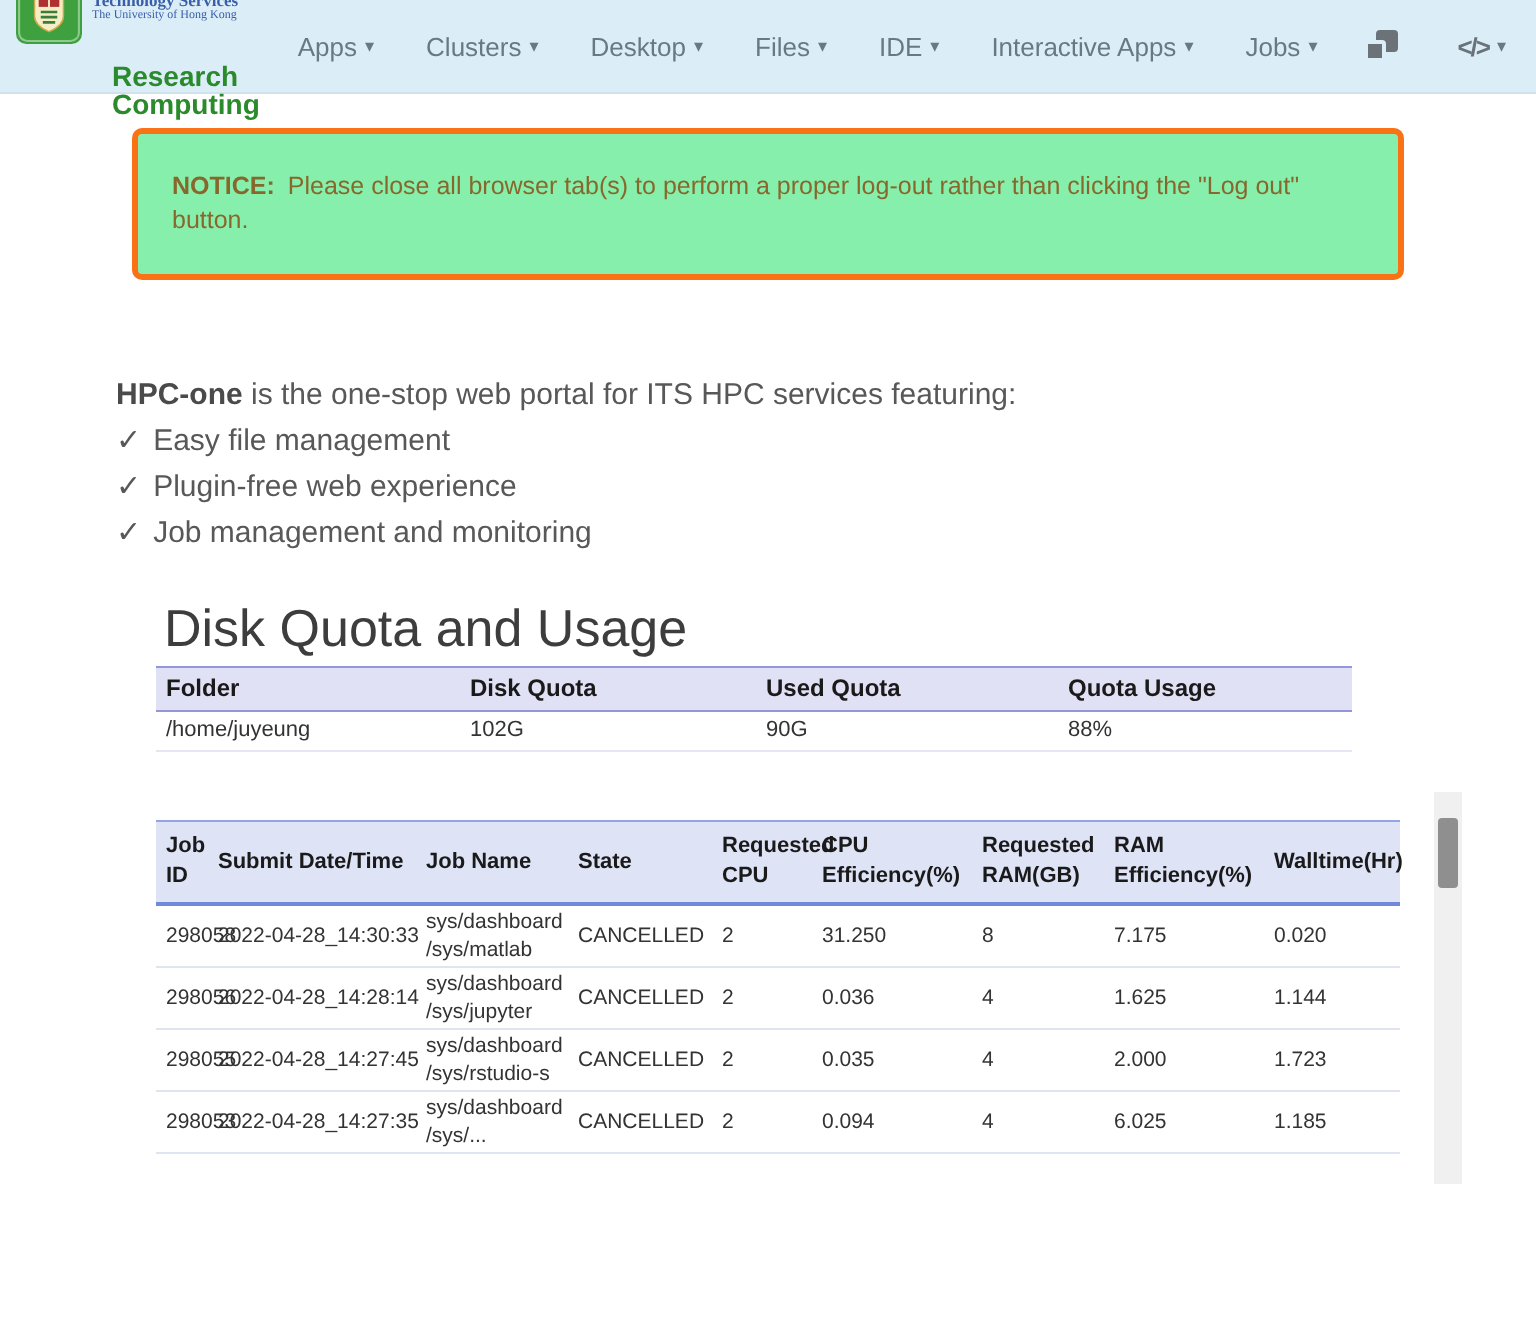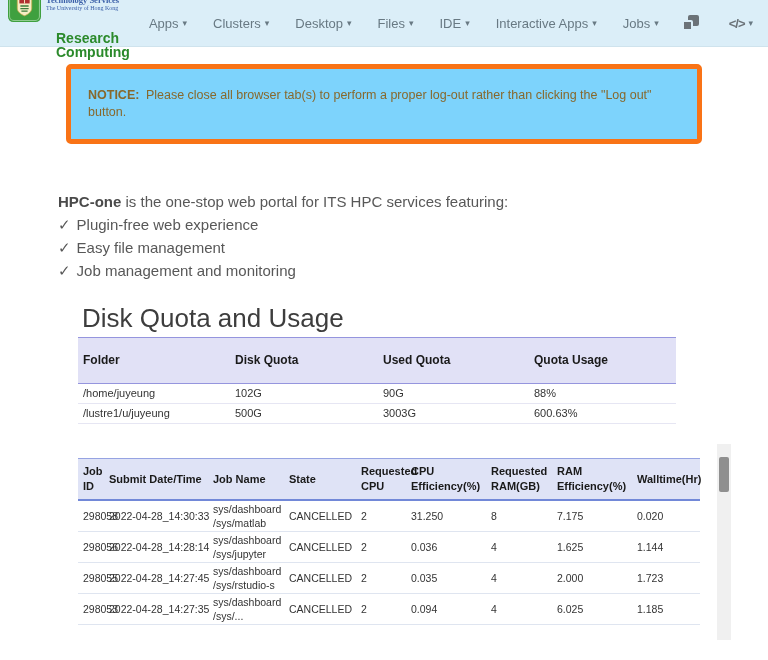--- a/index.html
+++ b/index.html
@@ -24,38 +24,38 @@
   .icon-btn { display:flex; align-items:center; color:#6b7278; cursor:pointer; padding:0 10px; }
   .stack-icon { position:relative; width:17px; height:16px; }
   .stack-back { position:absolute; top:0; right:0; width:11px; height:11px;
                 background:#6b7278; border-radius:2px; }
   .stack-front { position:absolute; bottom:0; left:0; width:11px; height:11px;
                  background:#6b7278; border:2px solid #dbeef8; border-radius:2px; }
   .code-glyph { font-size:13px; font-weight:bold; letter-spacing:-1px; }
 
   
   .main { padding-top:17px; }
-  .notice { margin:0 66px; background:#7dd3fc; border:5px solid #f97316;
+  .notice { margin:0 66px; background:#86efac; border:3px solid #f97316;
             border-radius:5px; padding:18px 17px; font-size:12.5px;
             color:#87682c; line-height:17px; }
   .notice b { margin-right:3px; }
 
   .intro { margin:46px 58px 0; color:#585858; font-size:15px; line-height:23px; }
   .intro .t-bold { font-weight:bold; color:#4a4a4a; }
   .feature-list { list-style:none; }
   .feature-list li { line-height:23px; }
   .check { margin-right:6px; }
 
   .section-title { font-size:26px; color:#3d3d3d; line-height:22px; margin:0 0 8px 4px; }
 
   .dq-section { margin:25px 0 0 78px; width:598px; }
   table { border-collapse:collapse; table-layout:fixed; }
   .dq-table { width:598px; }
   .dq-table th { background:#e1e1f6; border-top:1px solid #9595de; border-bottom:1px solid #9595de;
-                 font-size:12px; text-align:left; padding:16px 5px; color:#1a1a1a; line-height:13px; }
+                 font-size:12px; text-align:left; padding:4px 5px; color:#1a1a1a; line-height:13px; }
   .dq-table td { font-size:11px; color:#333; padding:3px 5px; line-height:13px;
                  border-bottom:1px solid #e6e6f3; }
 
   .resource-panel { position:relative; margin:20px 0 0 78px; width:653px;
                     height:196px; padding-top:14px; overflow:hidden; }
   .jobs-table { width:622px; }
   .jobs-table th { background:#dfe3f6; border-top:1px solid #96a3e2; border-bottom:2px solid #7288d8;
                    font-size:11px; text-align:left; padding:5px; color:#1a1a1a;
                    line-height:15px; vertical-align:middle; }
   .jobs-table td { font-size:10.5px; color:#333; padding:1px 5px; line-height:14px;
@@ -144,22 +144,22 @@
   <div class="notice">
     <b>NOTICE:</b>
     <span>Please close all browser tab(s) to perform a proper log-out rather than clicking the "Log out" button.</span>
   </div>
 
   <div class="intro">
     <div>
       <span class="t-bold">HPC-one</span><span> is the one-stop web portal for ITS HPC services featuring:</span>
     </div>
     <ul class="feature-list">
+      <li><span class="check">✓</span><span>Easy file management</span></li>
       <li><span class="check">✓</span><span>Plugin-free web experience</span></li>
-      <li><span class="check">✓</span><span>Easy file management</span></li>
       <li><span class="check">✓</span><span>Job management and monitoring</span></li>
     </ul>
   </div>
 
   <div class="dq-section">
     <div class="section-title">Disk Quota and Usage</div>
     <table class="dq-table">
       <thead>
         <tr>
           <th class="d-1">Folder</th>
@@ -167,26 +167,20 @@
           <th class="d-3">Used Quota</th>
           <th class="d-4">Quota Usage</th>
         </tr>
       </thead>
       <tbody>
         <tr>
           <td>/home/juyeung</td>
           <td>102G</td>
           <td>90G</td>
           <td>88%</td>
-        </tr>
-        <tr>
-          <td>/lustre1/u/juyeung</td>
-          <td>500G</td>
-          <td>3003G</td>
-          <td>600.63%</td>
         </tr>
       </tbody>
     </table>
   </div>
 
   <div class="resource-panel">
     <table class="jobs-table">
       <thead>
         <tr>
           <th class="c-id">Job ID</th>

